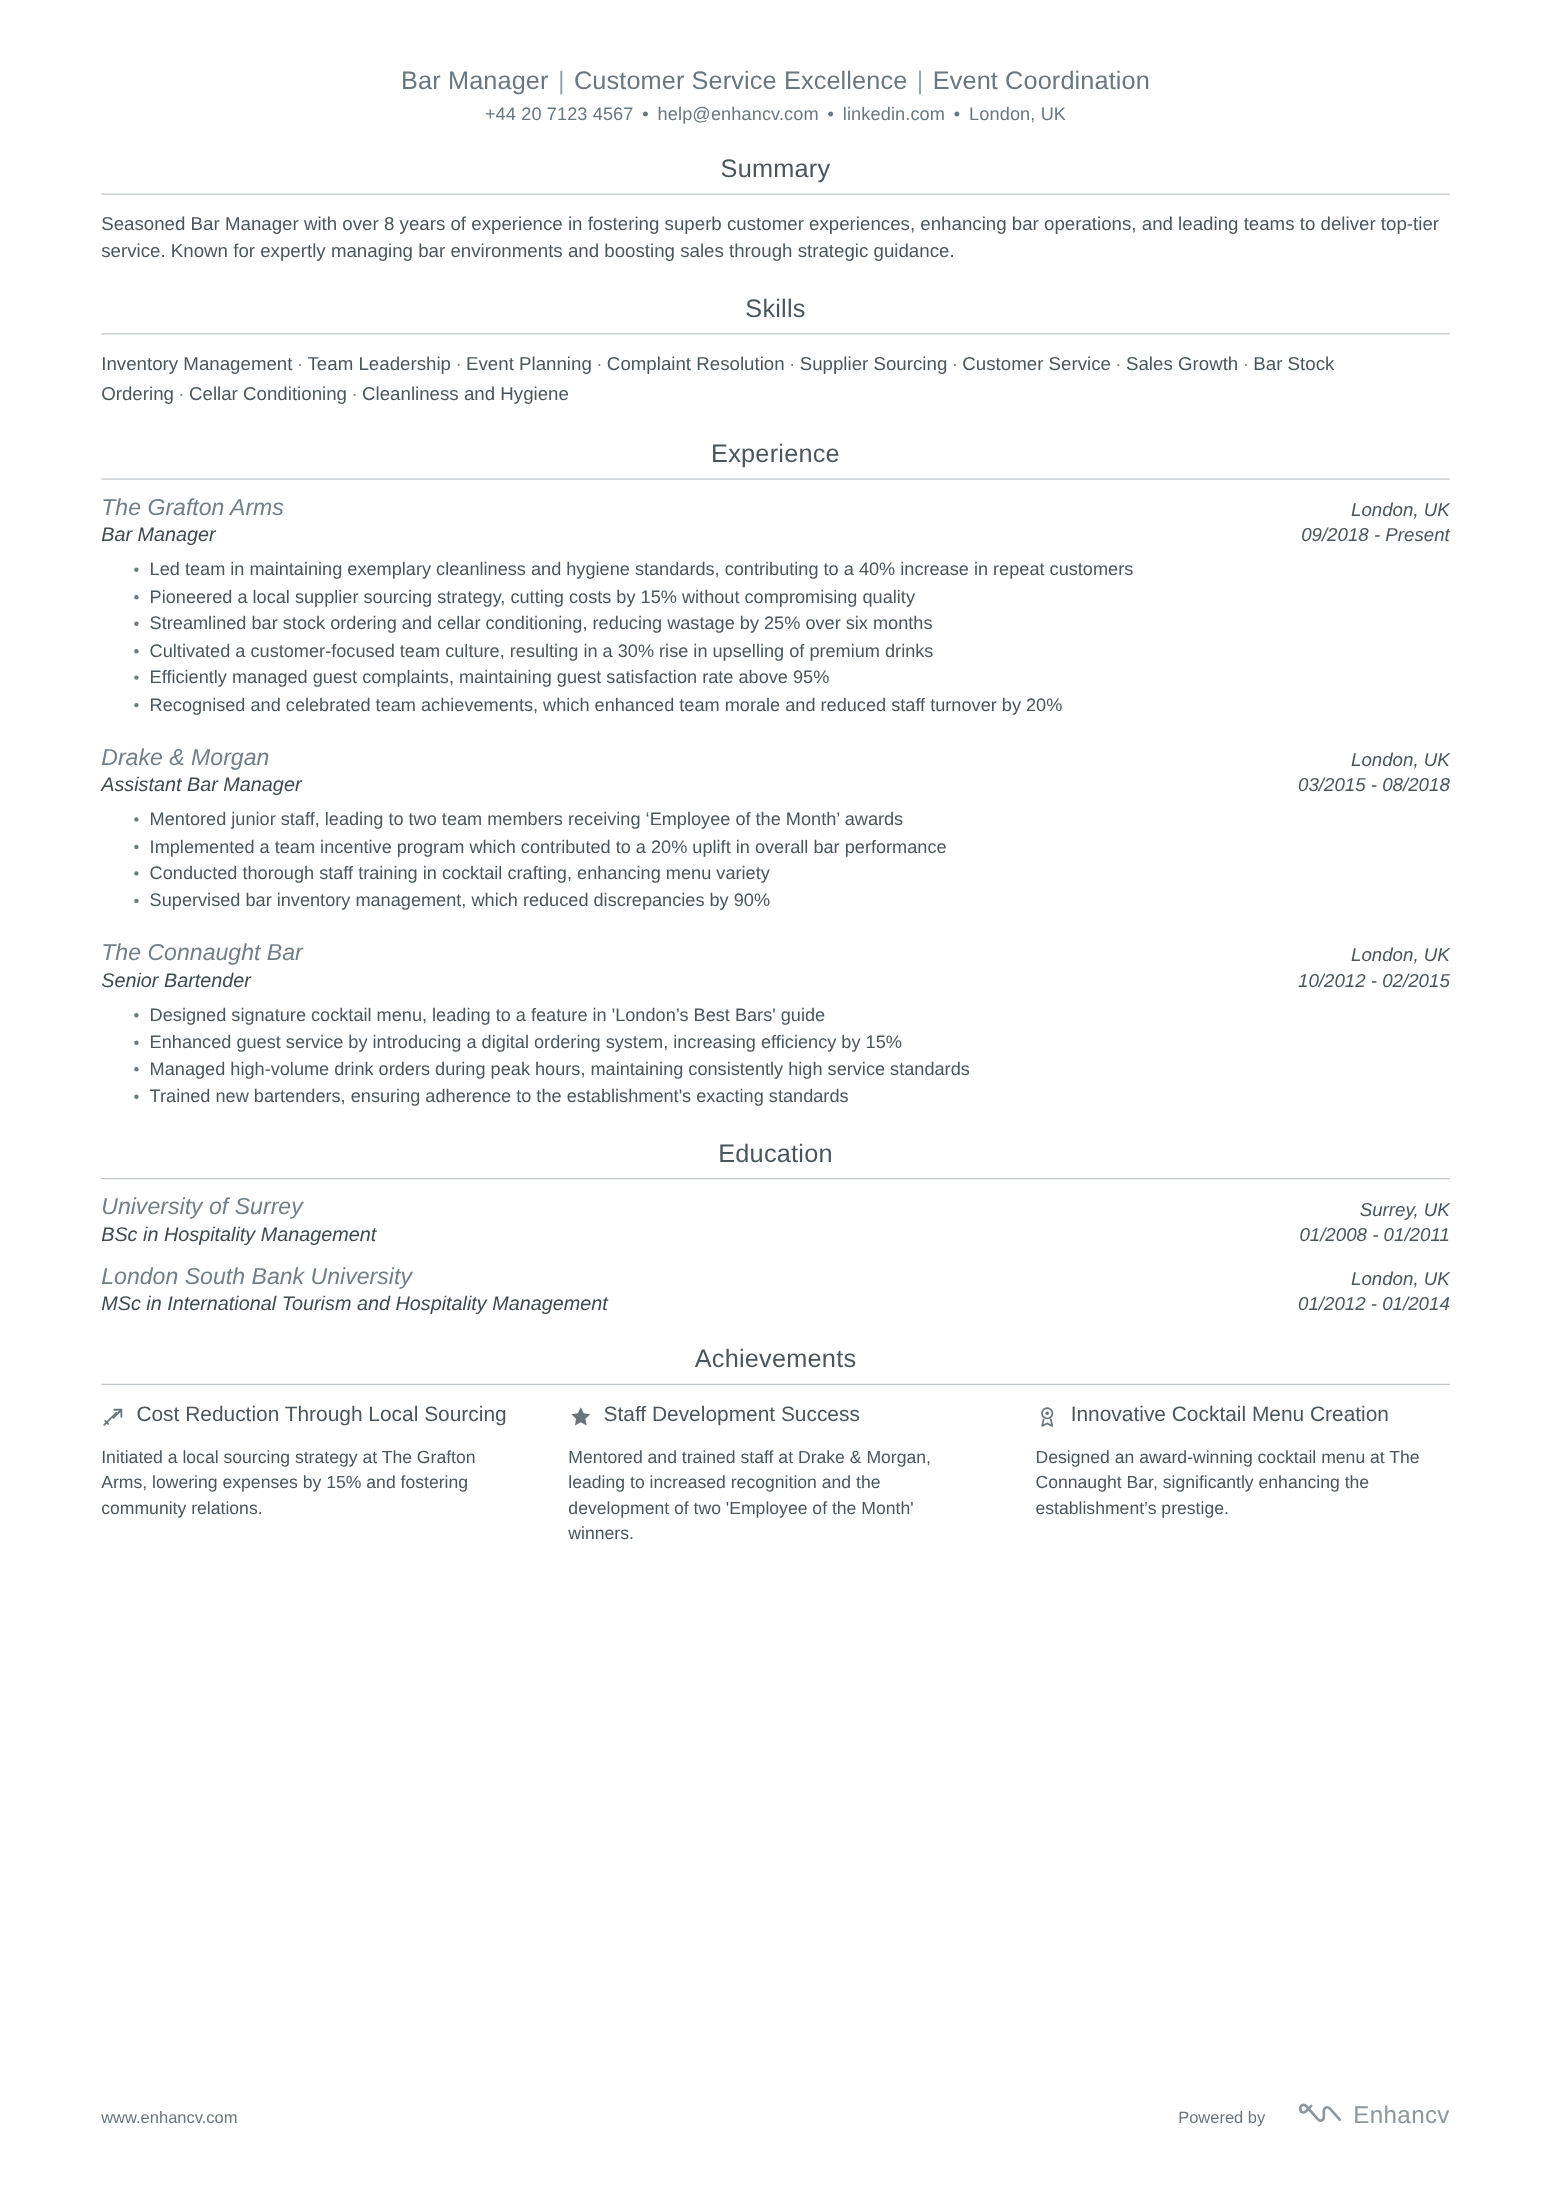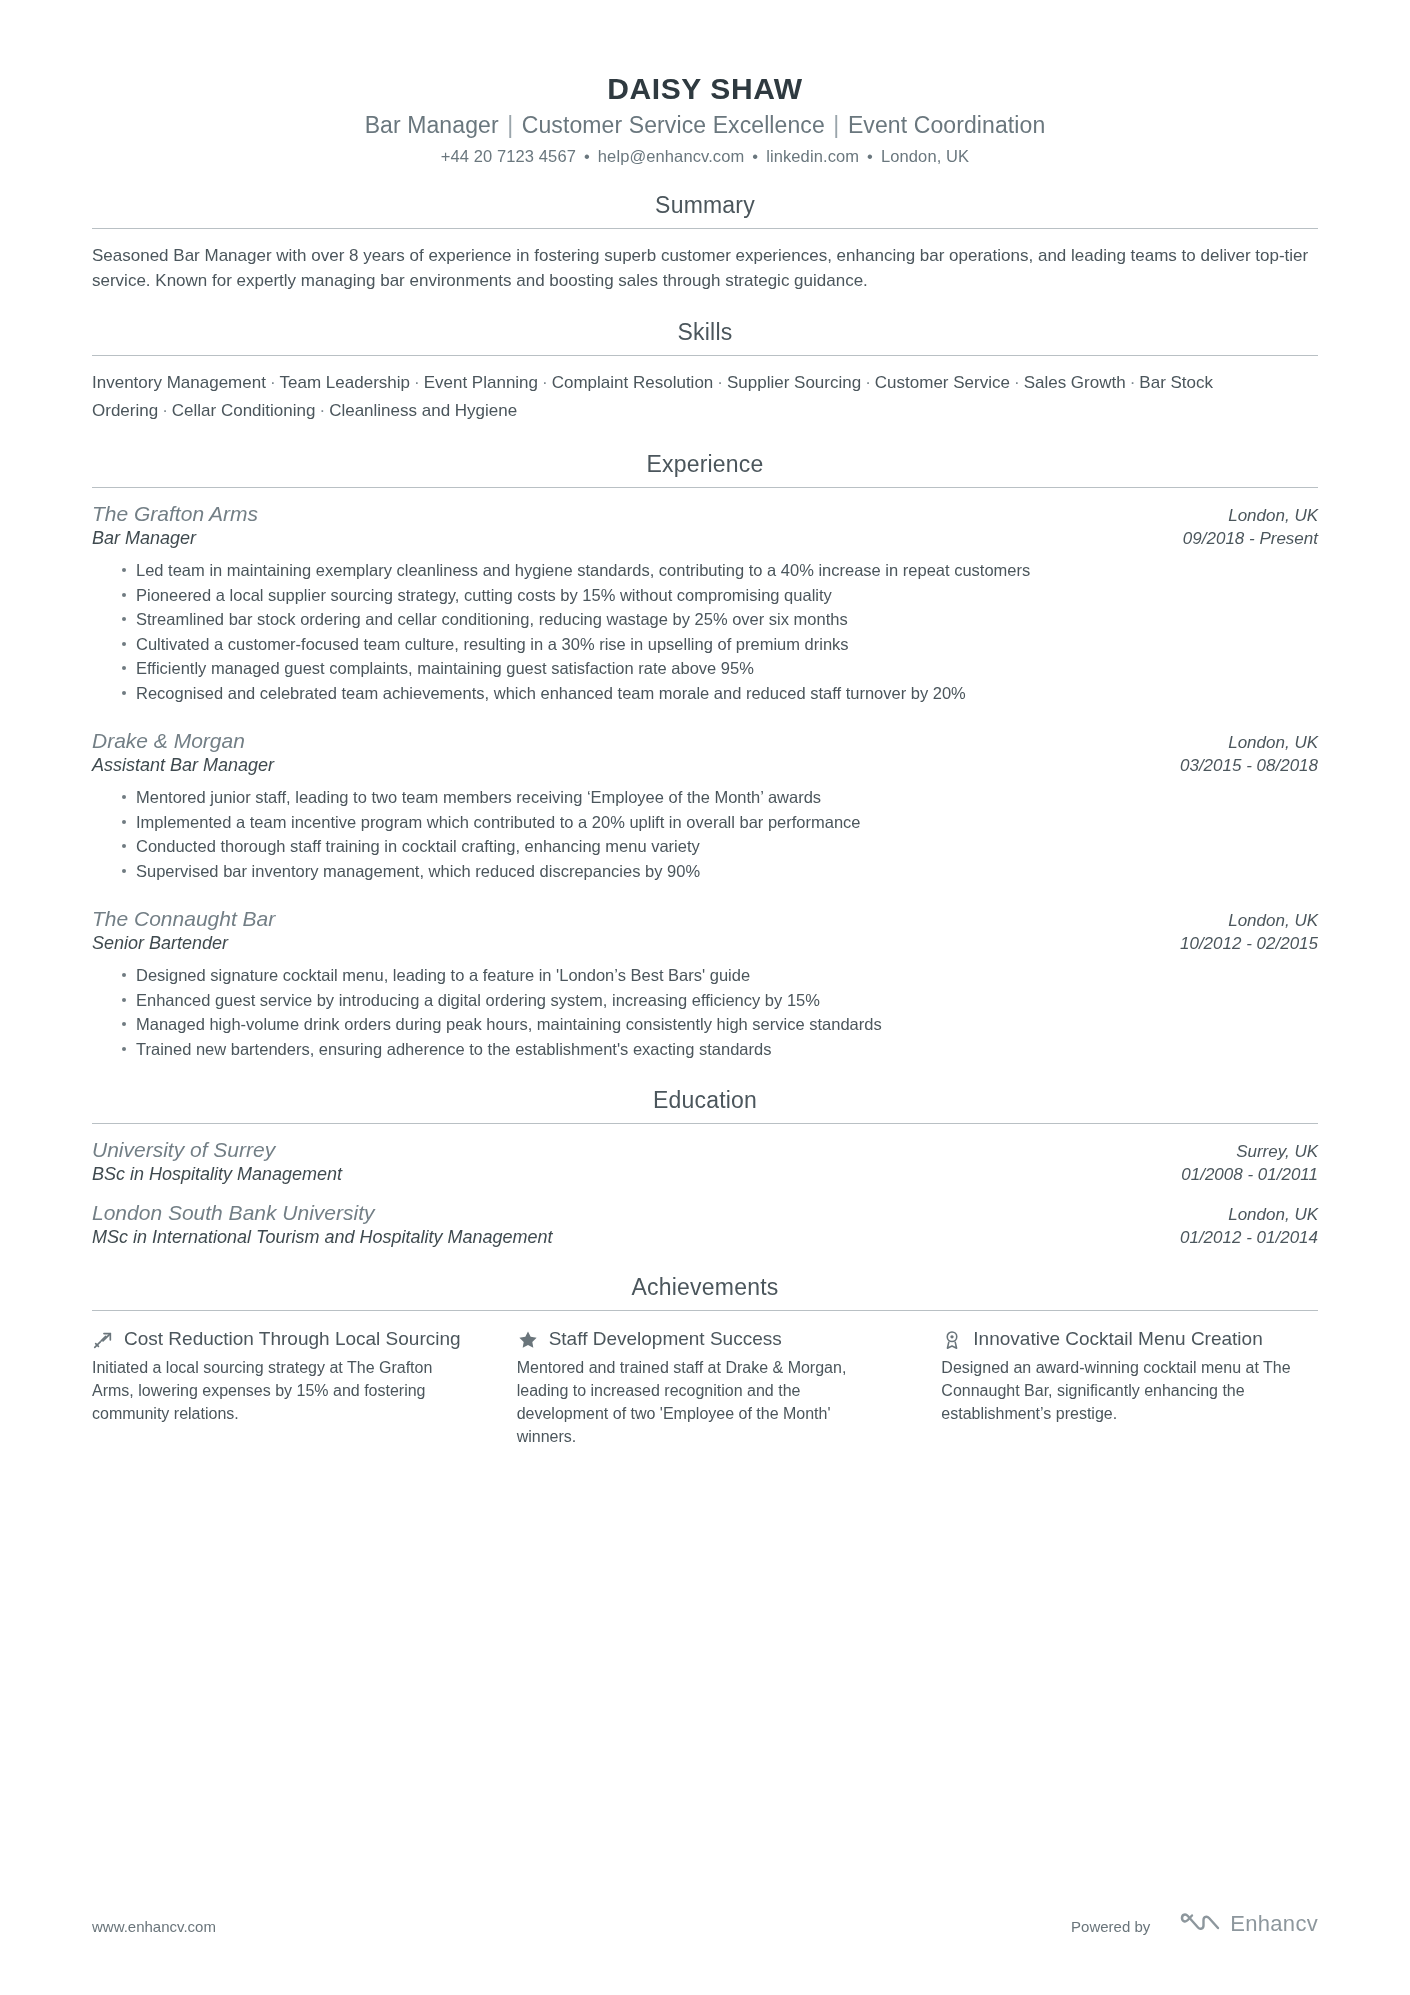--- a/index.html
+++ b/index.html
@@ -147,21 +147,21 @@
   }
   .ach-title {
     font-size: 19px;
     color: #4b565c;
     line-height: 24px;
   }
   .ach-desc {
     font-size: 16px;
     line-height: 23px;
     color: #4b565c;
-    margin-top: 5px;
+    margin-top: 15px;
   }
 
   
   .footer {
     position: absolute;
     left: 92px; right: 92px;
     bottom: 54px;
     display: flex;
     justify-content: space-between;
     align-items: center;
@@ -171,21 +171,20 @@
   .powered { font-size: 15px; color: #6a757b; }
   .brand { display: flex; gap: 8px; }
   .brand-name { font-size: 22px; color: #8d979d; letter-spacing: 0.3px; }
 </style>
 </head>
 <body>
 
 <div class="page">
 
   <div class="hdr">
-    <div class="hdr-name">DAISY SHAW</div>
     <div class="hdr-title">
       <span>Bar Manager</span><span class="sep"> | </span><span>Customer Service Excellence</span><span class="sep"> | </span><span>Event Coordination</span>
     </div>
     <div class="hdr-contact">
       <span>+44 20 7123 4567</span><span class="dot">•</span><span>help@enhancv.com</span><span class="dot">•</span><span>linkedin.com</span><span class="dot">•</span><span>London, UK</span>
     </div>
   </div>
 
   <div class="section">
     <div class="section-title">Summary</div>

